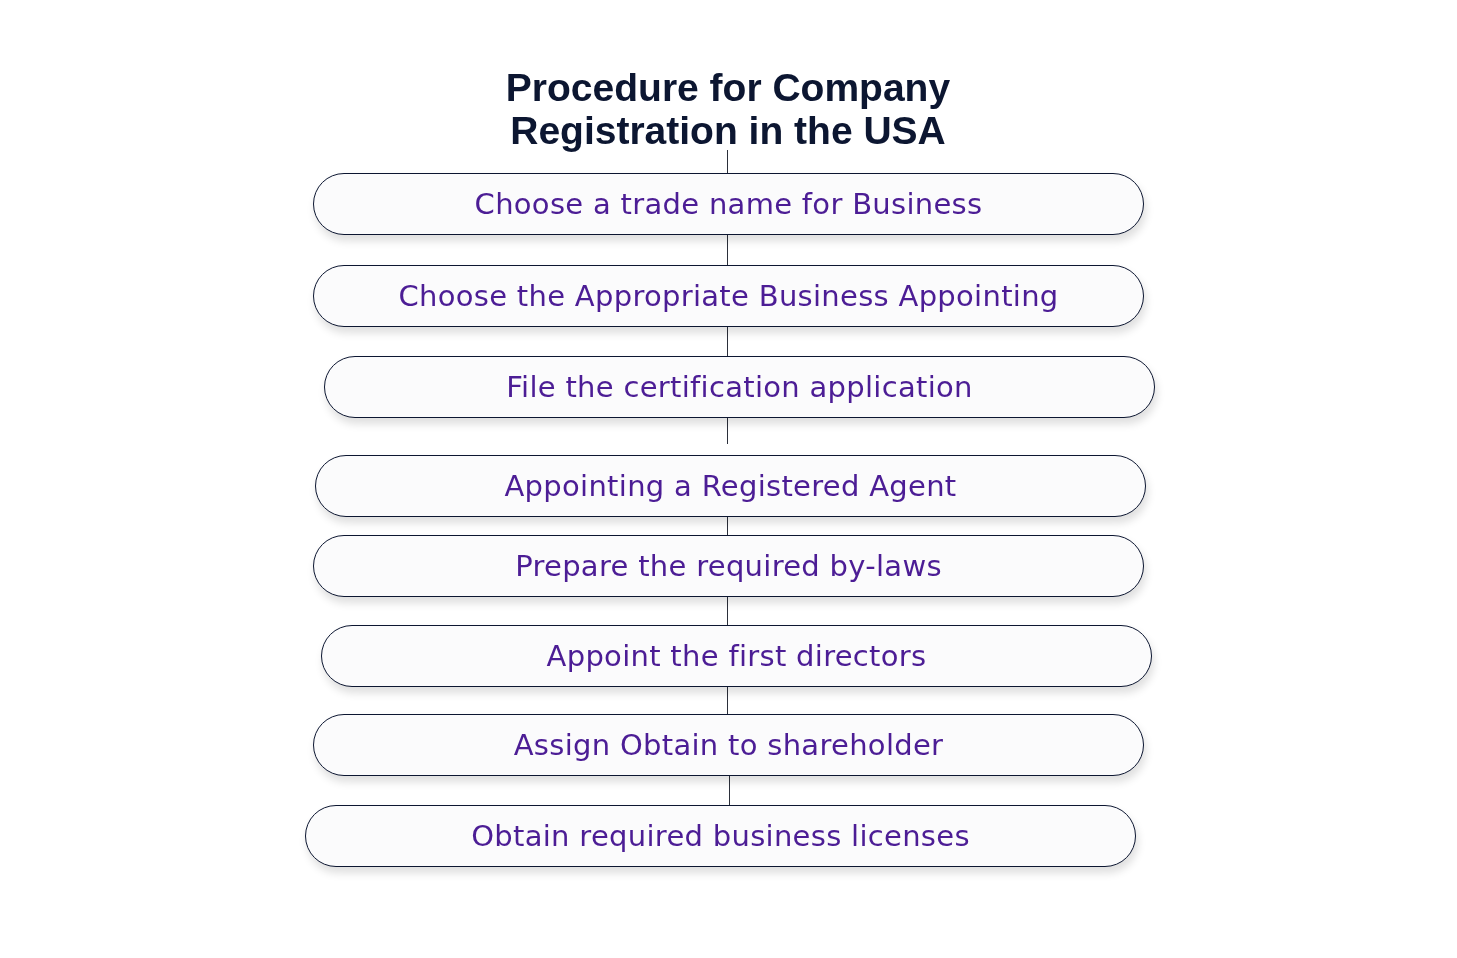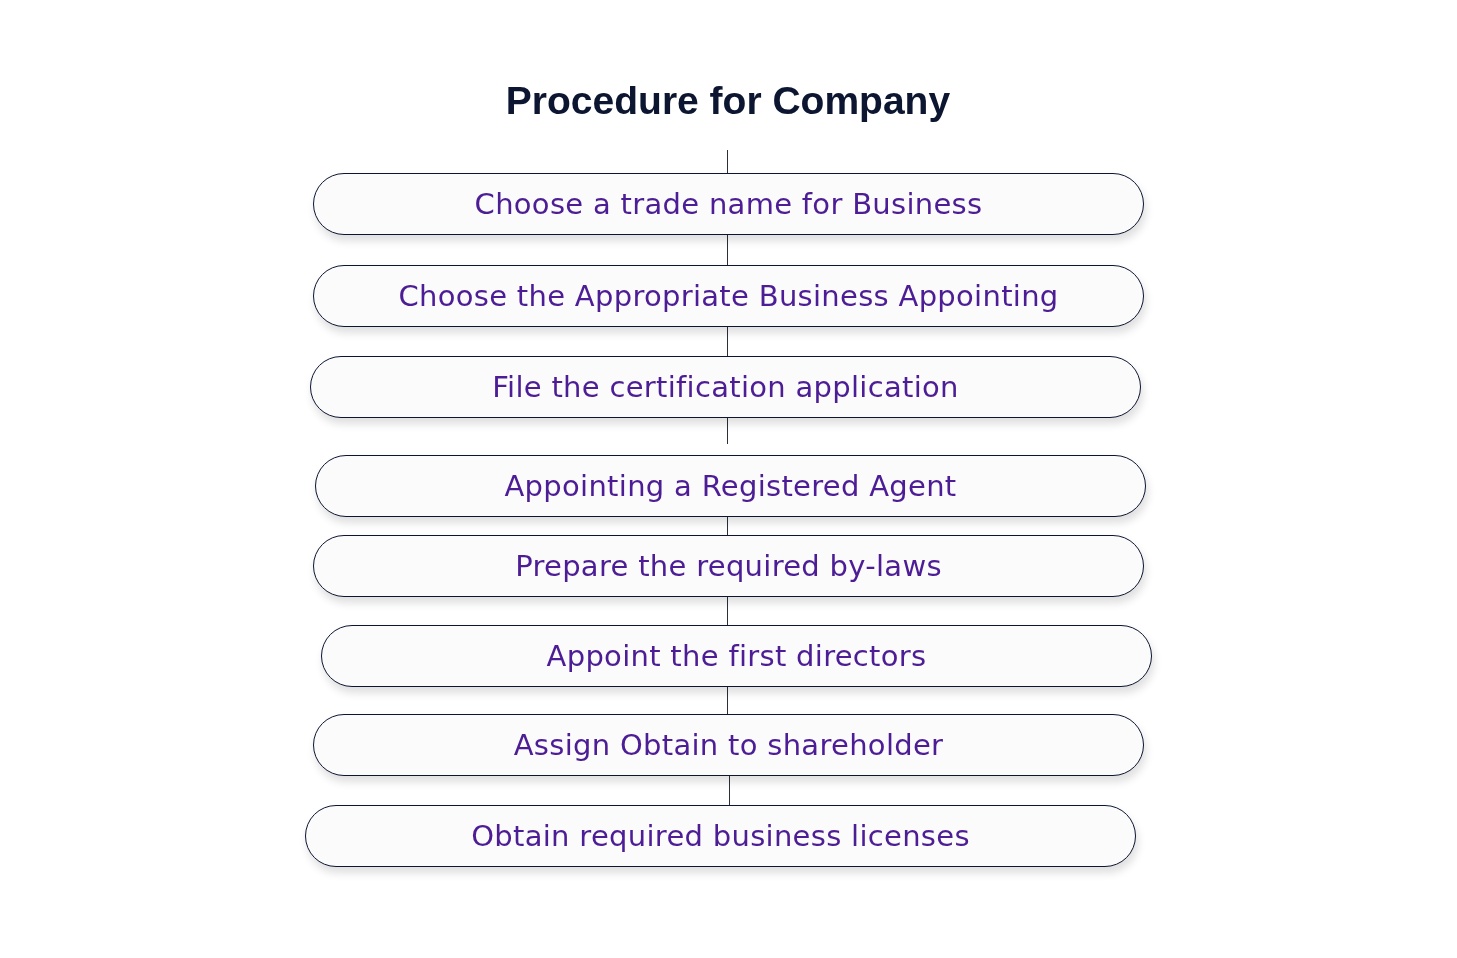--- a/index.html
+++ b/index.html
@@ -1,18 +1,18 @@
 <!DOCTYPE html>
 <html><head>
   <meta charset="utf-8">
   <style>
     html, body { margin: 0; padding: 0; background: #ffffff; }
     body { width: 1457px; height: 958px; position: relative; overflow: hidden; }
     .title {
-      position: absolute; left: 428px; top: 79px; width: 600px;
+      position: absolute; left: 428px; top: 66px; width: 600px;
       text-align: center;
       font-family: "Liberation Sans", sans-serif;
       font-weight: 700; font-size: 39px; line-height: 43px;
       color: #0c1631;
     }
     .title div { white-space: nowrap; }
     .connector {
       position: absolute; width: 1px; background: #2b2f3a;
     }
     .step {
@@ -28,38 +28,39 @@
       font-size: 29px; color: #4c1d95;
       letter-spacing: 0.3px;
       white-space: nowrap;
     }
   </style>
 </head>
 <body>
 
 <div class="title">
   <div>Procedure for Company</div>
+  <div>Registration in the USA</div>
 </div>
 
 <div class="connector" style="left:727px; top:150px; height:24px;"></div>
 <div class="connector" style="left:727px; top:235px; height:31px;"></div>
 <div class="connector" style="left:727px; top:327px; height:30px;"></div>
 <div class="connector" style="left:727px; top:418px; height:26px;"></div>
 <div class="connector" style="left:727px; top:505px; height:31px;"></div>
 <div class="connector" style="left:727px; top:597px; height:29px;"></div>
 <div class="connector" style="left:727px; top:687px; height:28px;"></div>
 <div class="connector" style="left:729px; top:776px; height:30px;"></div>
 
 <div class="step" style="left:313px; top:173px; width:831px;">
   <span>Choose a trade name for Business</span>
 </div>
 <div class="step" style="left:313px; top:265px; width:831px;">
   <span>Choose the Appropriate Business Appointing</span>
 </div>
-<div class="step" style="left:310px; top:356px; width:831px;">
+<div class="step" style="left:324px; top:356px; width:831px;">
   <span>File the certification application</span>
 </div>
 <div class="step" style="left:315px; top:443px; width:831px;margin-top:12px;">
   <span>Appointing a Registered Agent</span>
 </div>
 <div class="step" style="left:313px; top:535px; width:831px;">
   <span>Prepare the required by-laws</span>
 </div>
 <div class="step" style="left:321px; top:625px; width:831px;">
   <span>Appoint the first directors</span>

